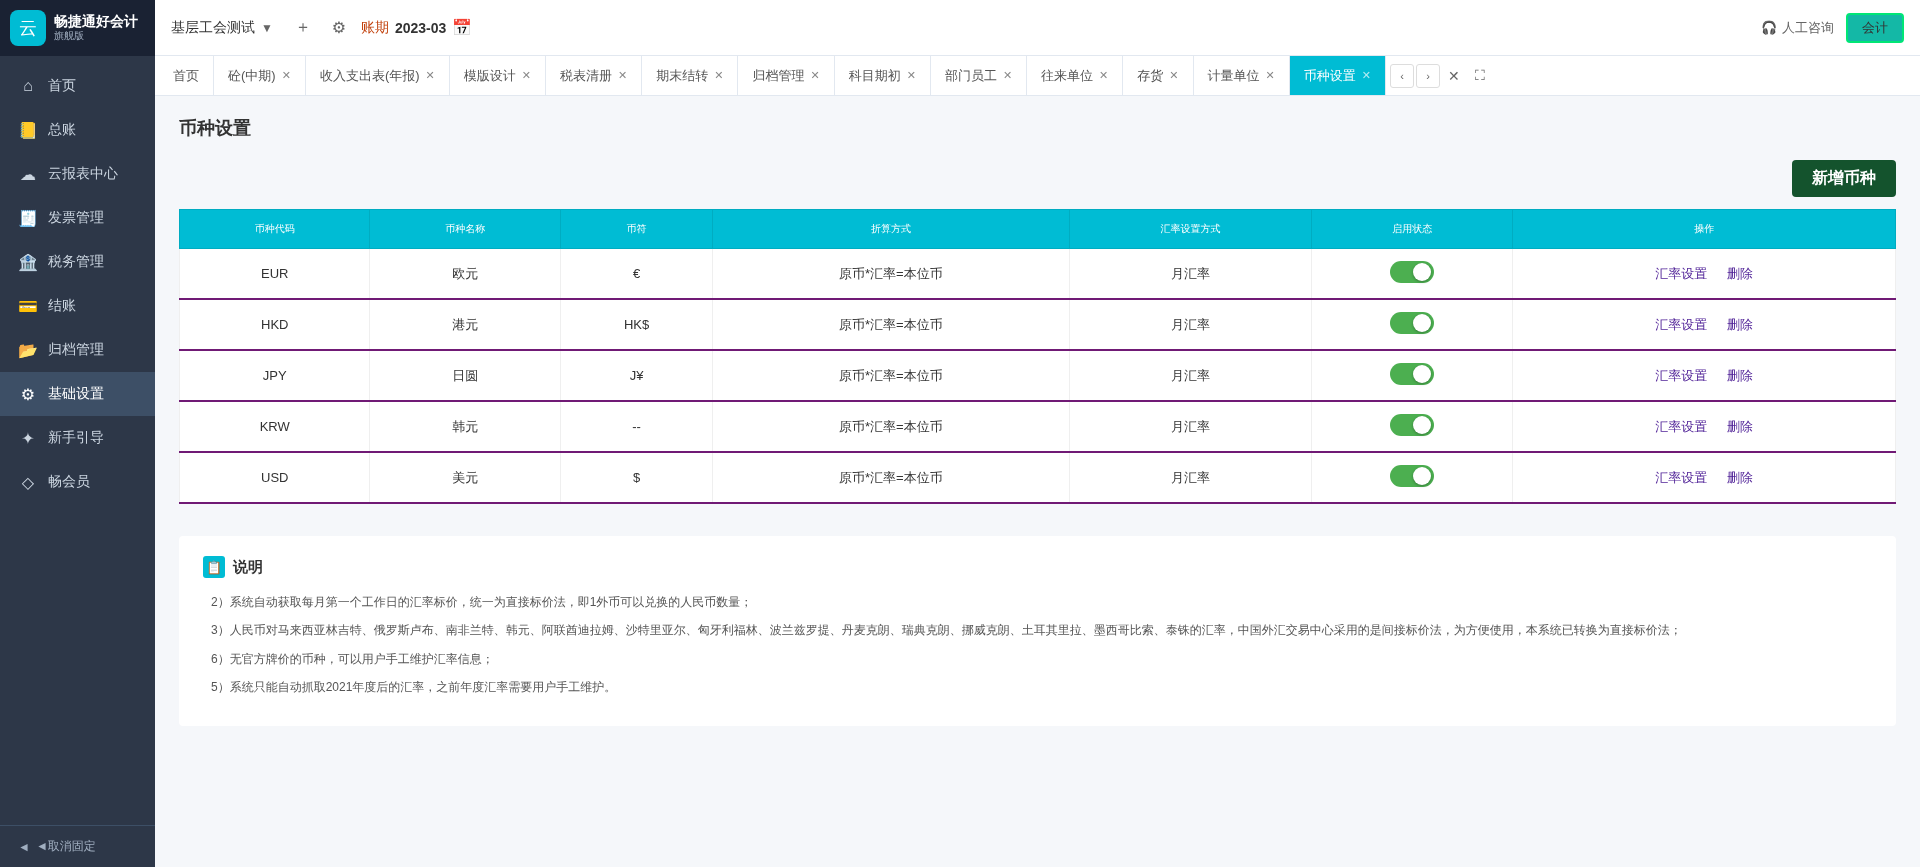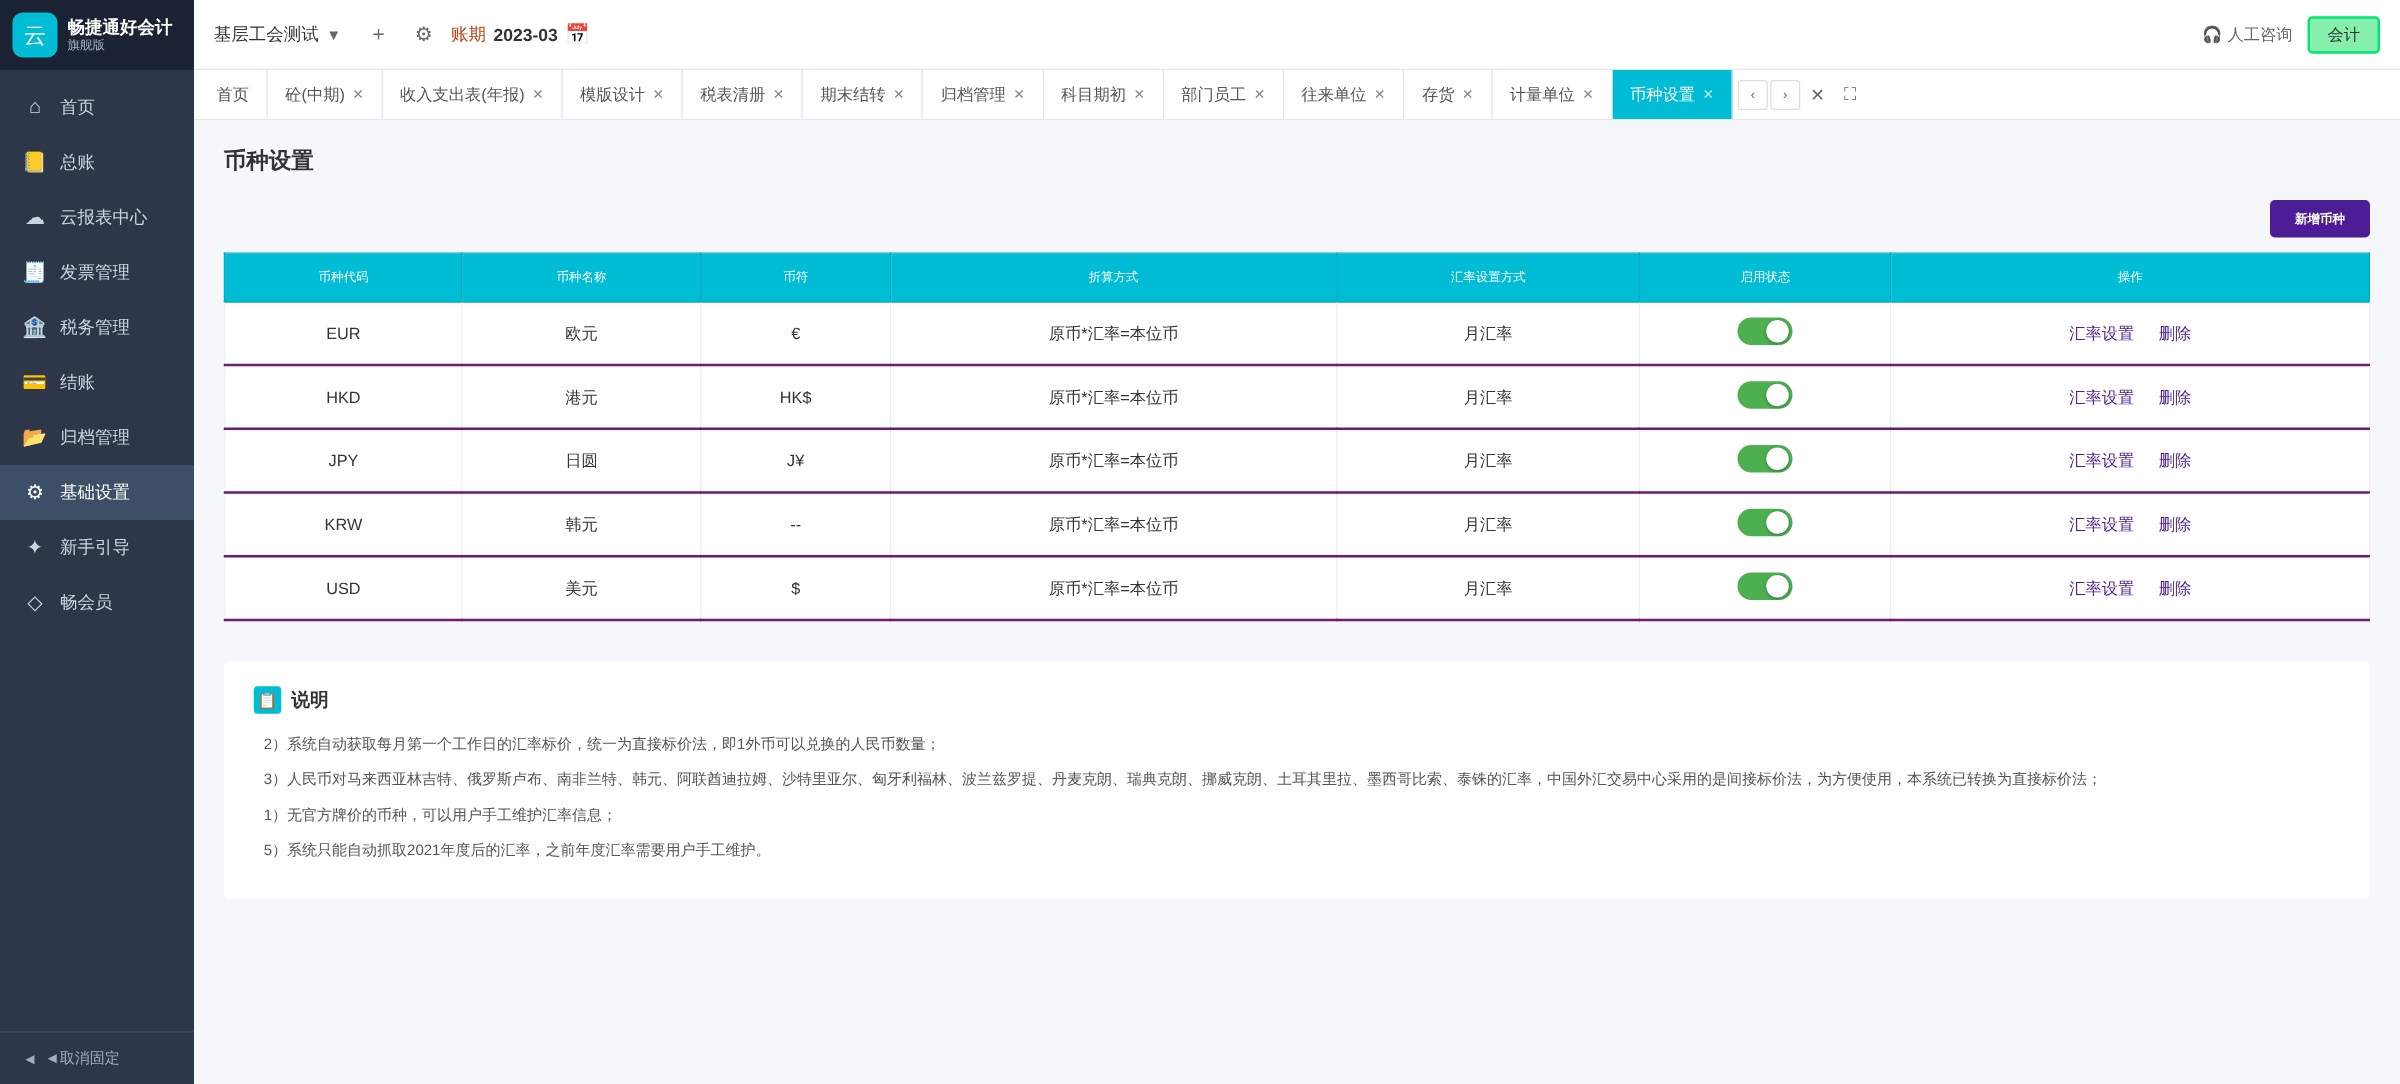--- a/index.html
+++ b/index.html
@@ -26,42 +26,42 @@
     .topbar-project-arrow { color: #666; font-size: 12px; }
     .topbar-actions { display: flex; align-items: center; margin-left: 16px; gap: 8px; }
     .topbar-action-btn { width: 28px; height: 28px; display: flex; align-items: center; justify-content: center; cursor: pointer; color: #666; font-size: 16px; }
     .topbar-period { display: flex; align-items: center; margin-left: 8px; font-size: 14px; color: #333; }
     .topbar-period-label { margin-right: 6px; color: #c2410c; }
     .topbar-period-value { font-weight: bold; margin-right: 6px; }
     .topbar-period-icon { color: #00bcd4; cursor: pointer; font-size: 16px; }
     .topbar-right { margin-left: auto; display: flex; align-items: center; gap: 12px; }
     .topbar-service { display: flex; align-items: center; font-size: 13px; color: #666; cursor: pointer; }
     .topbar-service-icon { margin-right: 4px; }
-    .topbar-user-btn { border: 2px solid #00e676; padding: 4px 14px; border-radius: 4px; font-size: 13px; color: #333; cursor: pointer; background: #86efac; }
+    .topbar-user-btn { border: 2px solid #00e676; padding: 4px 14px; border-radius: 4px; font-size: 13px; color: #333; cursor: pointer; background: #14b8a6; }
 
     
     .tabbar { position: fixed; left: 155px; top: 56px; right: 0; height: 40px; background: #fff; display: flex; align-items: center; border-bottom: 1px solid #e2e8f0; overflow-x: auto; white-space: nowrap; z-index: 98; padding: 0 4px; }
     .tabbar::-webkit-scrollbar { height: 0; }
     .tab-item { display: inline-flex; align-items: center; padding: 0 14px; height: 40px; font-size: 13px; cursor: pointer; color: #555; border-right: 1px solid #e2e8f0; flex-shrink: 0; }
     .tab-item.active { background: #00bcd4; color: #fff; }
     .tab-item .tab-close { margin-left: 6px; font-size: 11px; opacity: 0.7; }
     .tabbar-nav { display: flex; align-items: center; margin-left: 4px; gap: 2px; flex-shrink: 0; }
     .tabbar-nav-btn { width: 24px; height: 24px; display: flex; align-items: center; justify-content: center; cursor: pointer; color: #666; border: 1px solid #ddd; border-radius: 3px; font-size: 11px; }
     .tabbar-nav-close { width: 24px; height: 24px; display: flex; align-items: center; justify-content: center; cursor: pointer; color: #666; font-size: 14px; }
     .tabbar-nav-expand { width: 24px; height: 24px; display: flex; align-items: center; justify-content: center; cursor: pointer; color: #666; font-size: 14px; }
 
     
     .main { margin-left: 155px; margin-top: 96px; padding: 20px 24px; min-height: calc(867px - 96px); background: #f5f7fa; }
 
     
     .page-title { font-size: 18px; font-weight: bold; color: #333; margin-bottom: 20px; }
 
     
     .action-bar { display: flex; justify-content: flex-end; margin-bottom: 12px; }
-    .btn-new { background: #4c1d95; color: #fff; border: none; padding: 8px 20px; border-radius: 4px; font-size: 10px; cursor: pointer; font-weight: bold; }
+    .btn-new { background: #14532d; color: #fff; border: none; padding: 8px 20px; border-radius: 4px; font-size: 16px; cursor: pointer; font-weight: bold; }
 
     
     .data-table { width: 100%; border-collapse: collapse; background: #fff; }
     .data-table thead tr { background: #00bcd4; color: #fff; }
     .data-table thead th { padding: 12px 16px; text-align: center; font-weight: normal; font-size: 10px; border: 1px solid #00acc1; }
     .data-table tbody tr { border-bottom: 2px solid #701a75; }
     .data-table tbody td { padding: 12px 16px; text-align: center; font-size: 13px; color: #333; border: 1px solid #efefef; }
     .table-link { color: #4c1d95; cursor: pointer; text-decoration: none; margin: 0 8px; text-align: right; }
 
     
@@ -333,17 +333,17 @@
   </table>
 
   <div class="notes-section">
     <div class="notes-title">
       <div class="notes-title-icon">📋</div>
       <span>说明</span>
     </div>
     <div class="notes-list" id="notes-list">
         <div class="notes-item">2）系统自动获取每月第一个工作日的汇率标价，统一为直接标价法，即1外币可以兑换的人民币数量；</div>
         <div class="notes-item">3）人民币对马来西亚林吉特、俄罗斯卢布、南非兰特、韩元、阿联酋迪拉姆、沙特里亚尔、匈牙利福林、波兰兹罗提、丹麦克朗、瑞典克朗、挪威克朗、土耳其里拉、墨西哥比索、泰铢的汇率，中国外汇交易中心采用的是间接标价法，为方便使用，本系统已转换为直接标价法；</div>
-        <div class="notes-item">1）无官方牌价的币种，可以用户手工维护汇率信息；</div>
+        <div class="notes-item">6）无官方牌价的币种，可以用户手工维护汇率信息；</div>
         <div class="notes-item">5）系统只能自动抓取2021年度后的汇率，之前年度汇率需要用户手工维护。</div>
       </div>
   </div>
 </div>
 
 </body></html>

